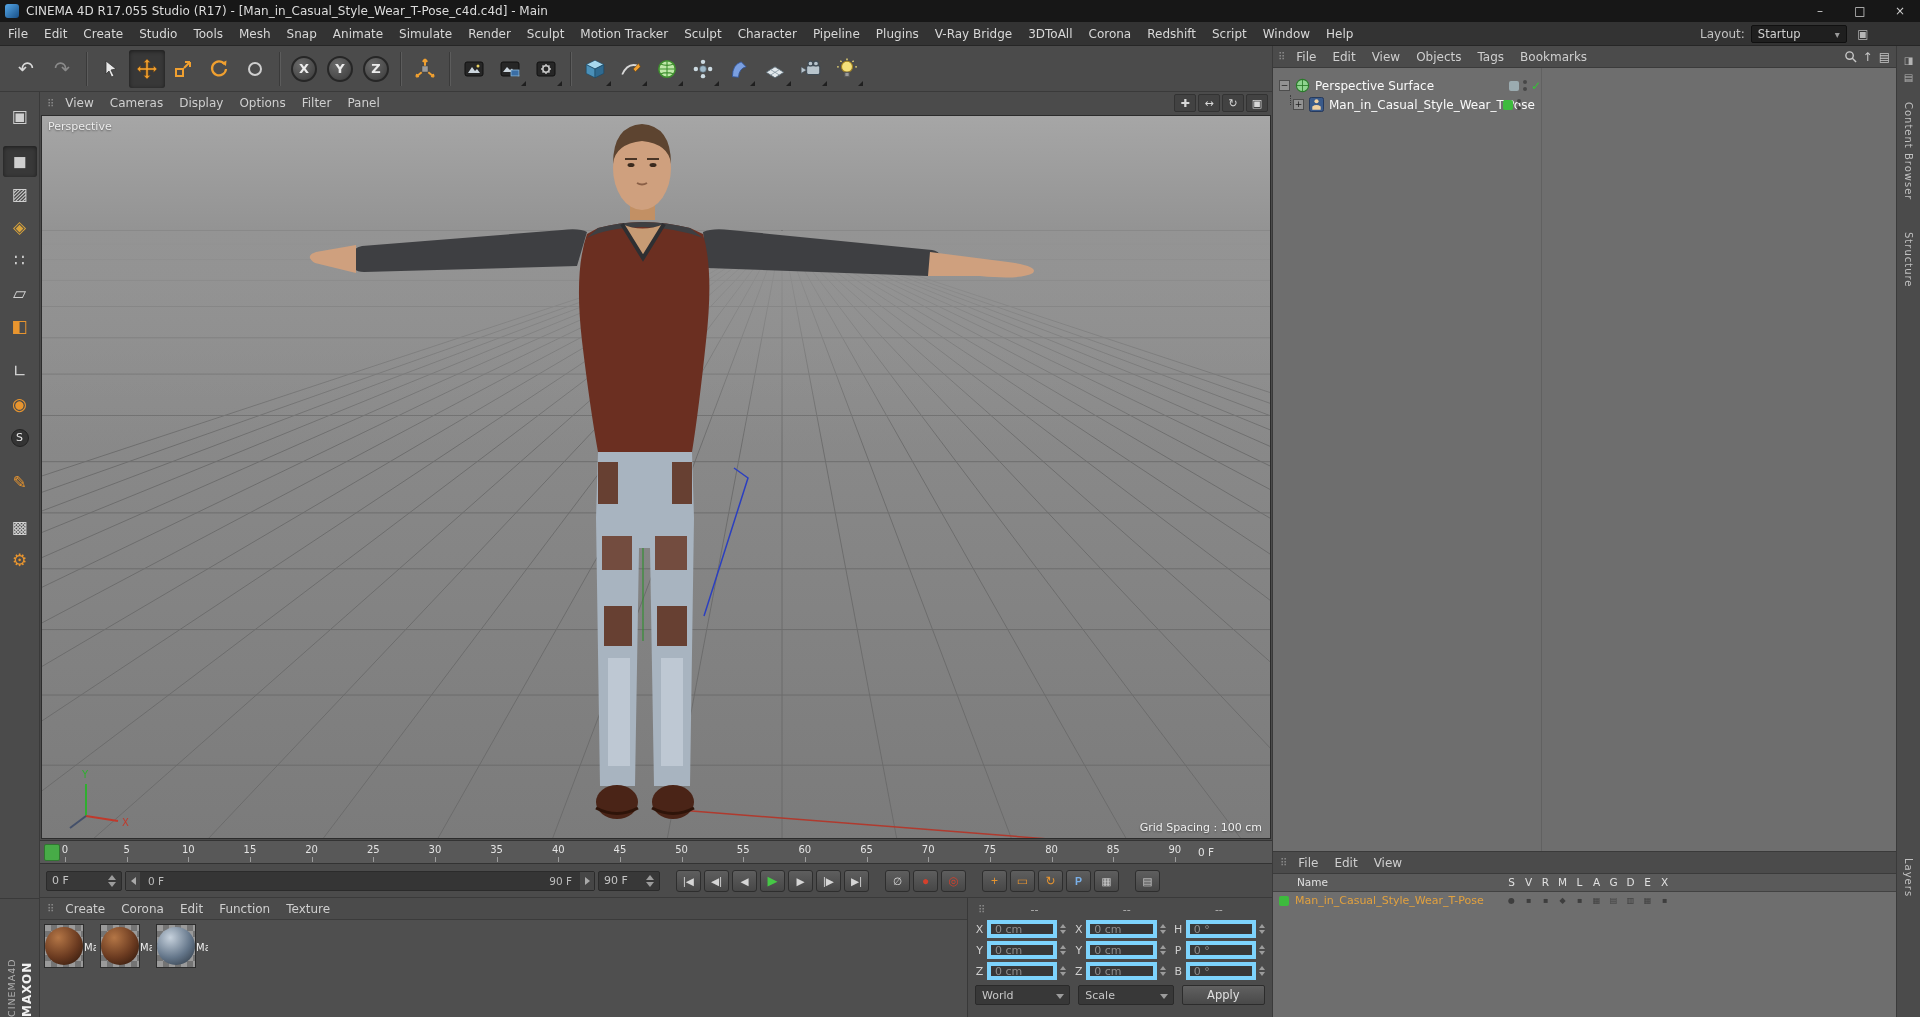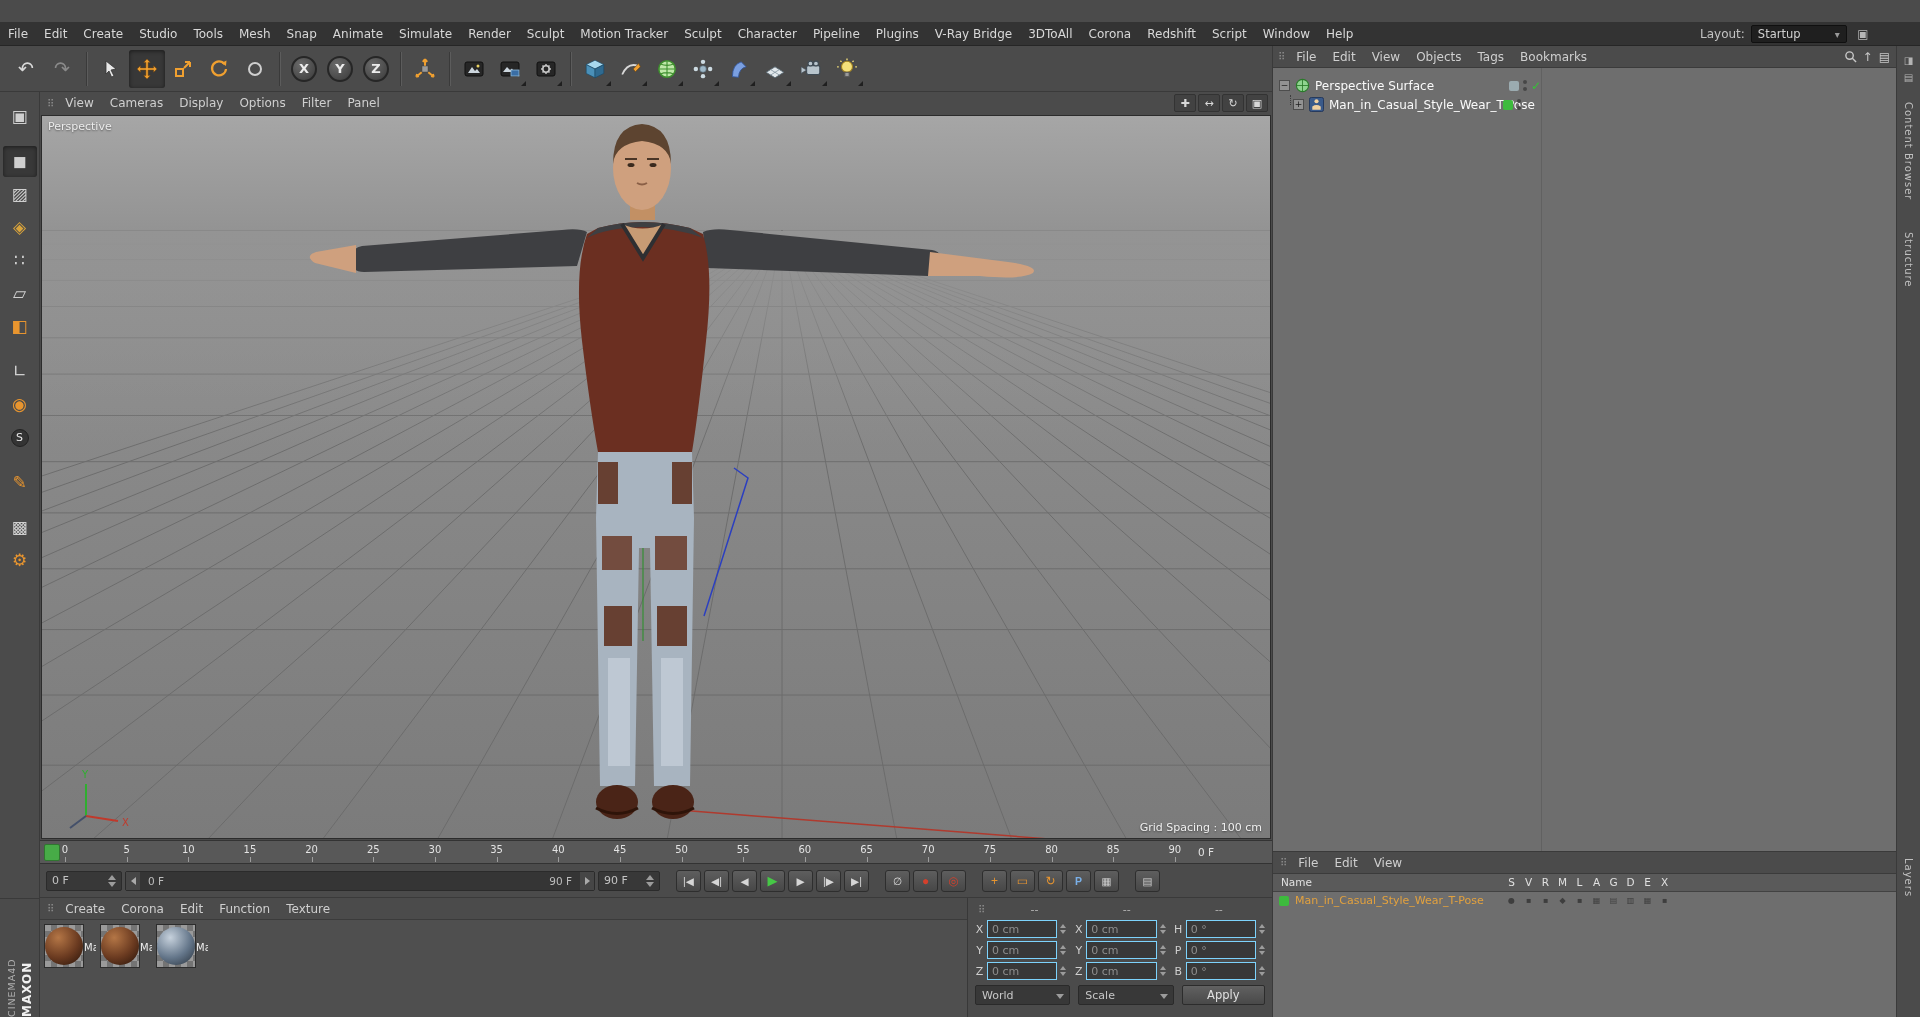--- a/index.html
+++ b/index.html
@@ -106,21 +106,21 @@
   .mat-sphere[data-variant="denim"]{background:radial-gradient(circle at 35% 28%,#c6d1dc,#64768a 55%,#2d3742 95%);}
   .mat-label{font-size:10px;color:#ececec;margin-top:3px;max-width:50px;overflow:hidden;white-space:nowrap;}
 
   
   .coords{left:967px;top:898px;width:305px;height:119px;background:#4b4b4b;border-left:1px solid #383838;position:absolute;padding:0 7px;}
   .chead{height:22px;display:flex;align-items:center;}
   .chead .hcell{flex:1;text-align:center;color:#b4b4b4;font-size:11px;}
   .crow{display:flex;gap:8px;margin-bottom:3px;}
   .cgroup{flex:1;display:flex;align-items:center;gap:3px;}
   .clabel{font-size:11px;color:#cfcfcf;width:9px;text-align:center;}
-  .cfield{flex:1;height:18px;background:#383838;border:1px solid #7dd3fc;color:#8e8e8e;font-size:11px;display:flex;align-items:center;padding:0 4px;}
+  .cfield{flex:1;height:18px;background:#383838;border:4px solid #7dd3fc;color:#8e8e8e;font-size:11px;display:flex;align-items:center;padding:0 4px;}
   .cspin{display:flex;flex-direction:column;gap:2px;}
   .cspin i{display:block;width:0;height:0;border-left:3.5px solid transparent;border-right:3.5px solid transparent;}
   .cspin .up{border-bottom:4.5px solid #9c9c9c;}
   .cspin .dn{border-top:4.5px solid #9c9c9c;}
   .cbottom{display:flex;gap:8px;margin-top:5px;}
   .cselect{flex:1;height:20px;background:#383838;border:1px solid #2a2a2a;border-radius:2px;color:#c6c6c6;font-size:11px;display:flex;align-items:center;padding:0 6px;position:relative;}
   .cselect::after{content:"";position:absolute;right:5px;top:8px;border-left:4px solid transparent;border-right:4px solid transparent;border-top:5px solid #9c9c9c;}
   .apply{flex:1;height:20px;background:linear-gradient(#616161,#494949);border:1px solid #2c2c2c;border-radius:2px;color:#e0e0e0;font-size:11.5px;display:flex;align-items:center;justify-content:center;}
 
   
@@ -135,21 +135,21 @@
   .flag-sq{width:10px;height:10px;border-radius:2px;}
   .dots{display:flex;flex-direction:column;gap:3px;}
   .dot{width:4px;height:4px;border-radius:50%;background:#474747;}
   .ocheck{color:#35c435;font-size:12px;font-weight:bold;}
   .treeline{position:absolute;left:17px;top:27px;height:10px;border-left:1px dotted #3d3d3d;}
   .om-divider{position:absolute;left:268px;top:0;bottom:0;width:1px;background:#616161;}
 
   
   .layers{left:1272px;top:851px;width:624px;height:166px;background:#6e6e6e;border-left:1px solid #3a3a3a;border-top:1px solid #3a3a3a;position:absolute;}
   .lp-head{height:18px;background:#5a5a5a;border-bottom:1px solid #424242;position:relative;font-size:10.5px;color:#e0e0e0;}
-  .lp-name{position:absolute;left:8px;top:2px;}
+  .lp-name{position:absolute;left:24px;top:2px;}
   .lcols{position:absolute;left:230px;top:2px;display:flex;}
   .lcol{width:17px;text-align:center;}
   .lrow{height:17px;position:relative;display:flex;align-items:center;}
   .lrow .flag-sq{position:absolute;left:6px;}
   .lrow .lname{position:absolute;left:22px;color:#e2a13e;font-size:11px;white-space:nowrap;}
   .ltogs{position:absolute;left:230px;display:flex;}
   .ltog{font-size:8px;color:#3e3e3e;}
 
   
   .rstrip{left:1896px;top:46px;width:24px;height:971px;background:#4b4b4b;border-left:1px solid #3a3a3a;position:absolute;display:flex;flex-direction:column;align-items:center;padding-top:6px;}
@@ -157,20 +157,29 @@
   .rtab{writing-mode:vertical-rl;font-size:10px;color:#c0c0c0;margin:16px 0;letter-spacing:1px;}
   .rtab-bottom{position:absolute;top:812px;writing-mode:vertical-rl;font-size:10px;color:#c0c0c0;letter-spacing:1px;}
 
   svg{display:block;}
 </style>
 </head>
 <body>
 
 <div id="app">
 
+  <div class="titlebar abs">
+    <span class="app-ico"></span>
+    <span>CINEMA 4D R17.055 Studio (R17) - [Man_in_Casual_Style_Wear_T-Pose_c4d.c4d] - Main</span>
+    <div class="win-btns">
+      <span class="win-btn">–</span>
+      <span class="win-btn">□</span>
+      <span class="win-btn">×</span>
+    </div>
+  </div>
 
   <div class="menubar abs">
 
   <span class="menu-item">File</span>
       <span class="menu-item">Edit</span>
       <span class="menu-item">Create</span>
       <span class="menu-item">Studio</span>
       <span class="menu-item">Tools</span>
       <span class="menu-item">Mesh</span>
       <span class="menu-item">Snap</span>

